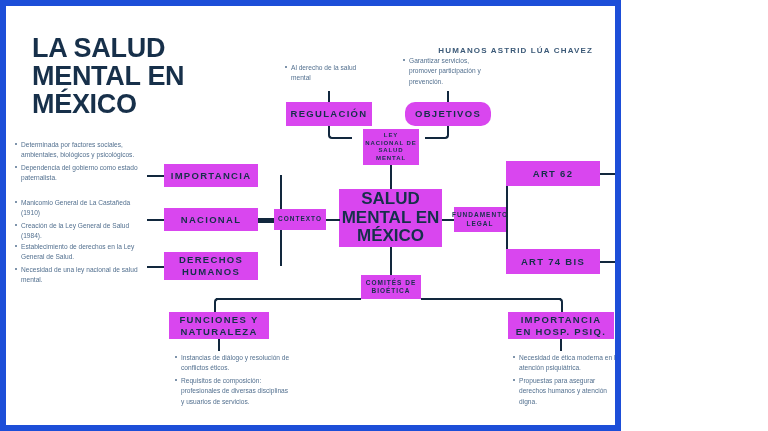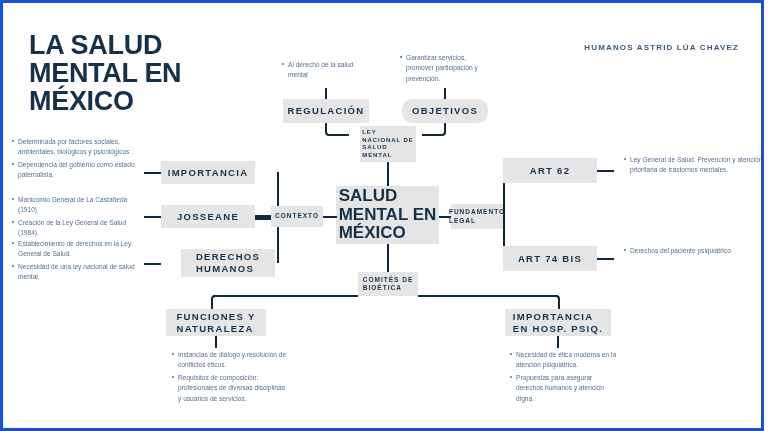--- a/index.html
+++ b/index.html
@@ -2,24 +2,24 @@
 <html><head>
 <meta charset="utf-8">
 <style>
   html,body{margin:0;padding:0;background:#ffffff;}
   body{
     font-family:"Liberation Sans", sans-serif;
     -webkit-font-smoothing:antialiased;
   }
   #page{
     position:relative;
-    width:764px;
+    width:621px;
     height:431px;
     background:#ffffff;
-    border:3px solid #1d4ed8;
+    border:6px solid #1d4ed8;
     box-sizing:border-box;
     overflow:hidden;
   }
 
   
   .title{
     position:absolute;
     left:26px; top:28px;
     width:230px;
     font-size:27px;
@@ -34,27 +34,27 @@
     right:22px; top:40px;
     font-size:8px;
     font-weight:bold;
     letter-spacing:1.15px;
     color:#3c5a78;
   }
 
   
   .node{
     position:absolute;
-    background:#e5e5e5;
+    background:#d946ef;
     color:#16304a;
     font-weight:bold;
     display:flex;
     align-items:center;
     justify-content:center;
-    text-align:left;
+    text-align:center;
     box-sizing:border-box;
     line-height:1.25;
   }
   .node.lvl1{ font-size:9.5px; letter-spacing:1.3px; }
   .node.lvl2{ font-size:6.5px; letter-spacing:1.0px; }
   .node.center{
     font-size:17px;
     letter-spacing:0px;
     line-height:1.08;
   }
@@ -153,22 +153,22 @@
       <li>Establecimiento de derechos en la Ley General de Salud.</li>
       <li>Necesidad de una ley nacional de salud mental.</li>
     </ul>
   </div>
 
   <div class="ln lnh" style="left:141px; top:169px; width:17px;"></div>
   <div class="ln lnh" style="left:141px; top:213px; width:17px;"></div>
   <div class="ln lnh" style="left:141px; top:260px; width:17px;"></div>
 
   <div class="node lvl1" style="left:158px; top:158px; width:94px; height:23px;">IMPORTANCIA</div>
-  <div class="node lvl1" style="left:158px; top:202px; width:94px; height:23px;">JOSSEANE</div>
-  <div class="node lvl1" style="left:158px; top:246px; width:94px; height:28px; white-space:pre-line;margin-left:20px;">DERECHOS
+  <div class="node lvl1" style="left:158px; top:202px; width:94px; height:23px;">NACIONAL</div>
+  <div class="node lvl1" style="left:158px; top:246px; width:94px; height:28px; white-space:pre-line;">DERECHOS
 HUMANOS</div>
 
   <div class="elbow" style="left:252px; top:169px; width:24px; height:45px; border-width:0 2px 2px 0; border-bottom-right-radius:4px;"></div>
   <div class="ln lnh" style="left:252px; top:213px; width:22px;"></div>
   <div class="elbow" style="left:252px; top:215px; width:24px; height:45px; border-width:2px 2px 0 0; border-top-right-radius:4px;"></div>
 
   <div class="node lvl2" style="left:268px; top:203px; width:52px; height:21px;">CONTEXTO</div>
   <div class="ln lnh" style="left:320px; top:213px; width:14px;"></div>
 
   <div class="ln lnh" style="left:436px; top:213px; width:12px;"></div>

